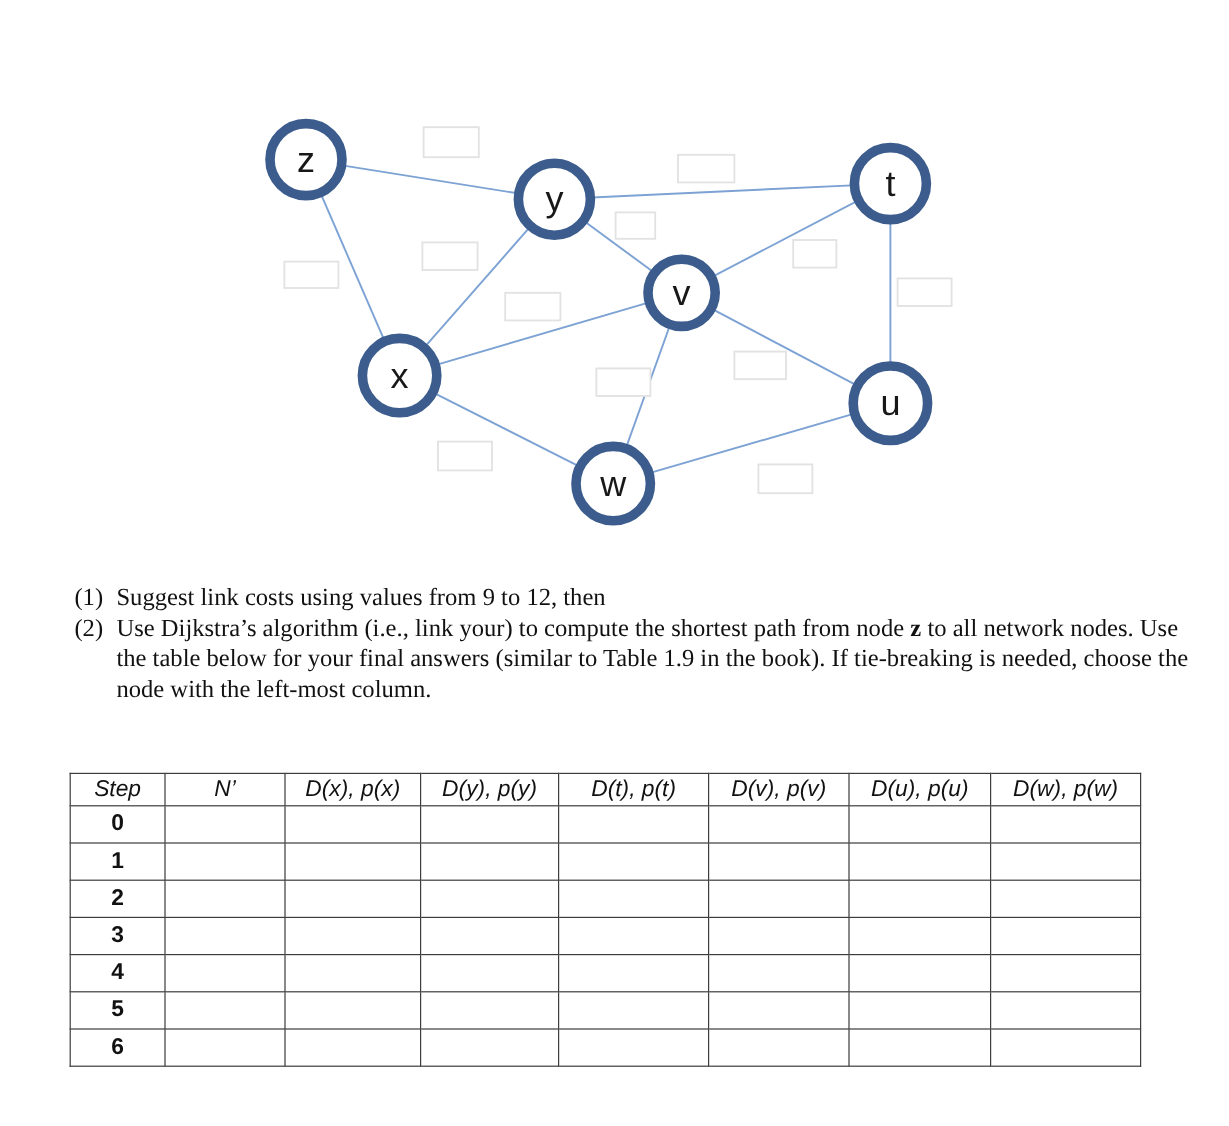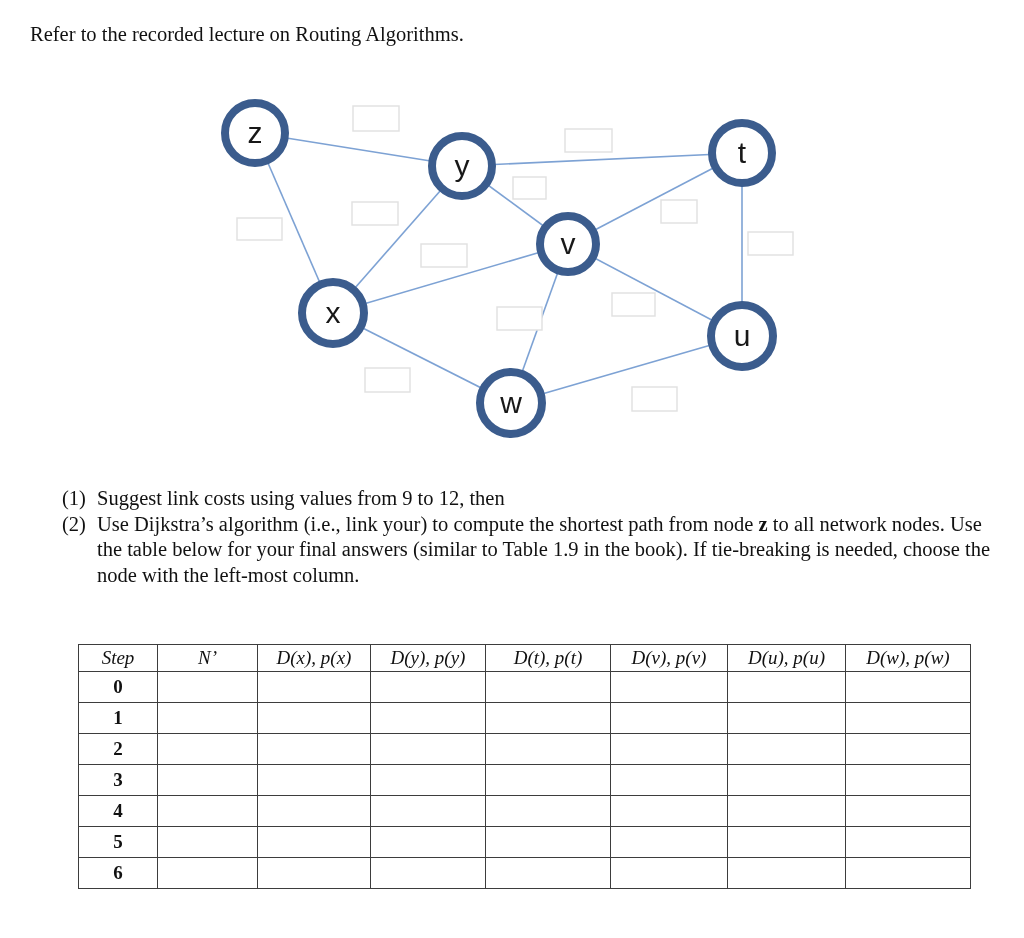--- a/index.html
+++ b/index.html
@@ -18,33 +18,32 @@
   .node-label{font-family:"Liberation Sans",sans-serif;font-size:30px;fill:#181818;text-anchor:middle;}
 
   
   .instructions{position:absolute;left:62px;top:486px;width:935px;font-size:20.5px;line-height:25.5px;}
   .inst-item{display:flex;align-items:flex-start;}
   .inst-marker{flex:0 0 35px;}
   .inst-text{flex:1;}
   .inst-text b{font-weight:bold;}
 
   
-  .answer-table{position:absolute;left:58px;top:644px;border-collapse:collapse;table-layout:fixed;font-family:Liberation Serif, serif;margin-left:20px;}
+  .answer-table{position:absolute;left:58px;top:644px;border-collapse:collapse;table-layout:fixed;font-family:Liberation Sans, sans-serif;}
   .answer-table td,.answer-table th{border:1.5px solid #3d3d3d;padding:0;overflow:hidden;}
   .answer-table th{height:26px;font-style:italic;font-weight:normal;font-size:19px;text-align:center;vertical-align:middle;}
   .answer-table td{height:30px;font-size:19px;text-align:center;vertical-align:middle;}
   .answer-table td.step{font-weight:bold;}
 </style>
 </head>
 <body>
 
 <div class="page">
 
   <div class="intro">
-    <p>Refer to the recorded lecture on Routing Algorithms.</p>
   </div>
 
   <svg class="diagram" width="660" height="390" viewBox="0 0 660 390">
 
     <g>
       <line class="edge" x1="75" y1="48" x2="282" y2="81"></line>
       <line class="edge" x1="75" y1="48" x2="153" y2="228"></line>
       <line class="edge" x1="282" y1="81" x2="562" y2="68"></line>
       <line class="edge" x1="282" y1="81" x2="153" y2="228"></line>
       <line class="edge" x1="282" y1="81" x2="388" y2="159"></line>

